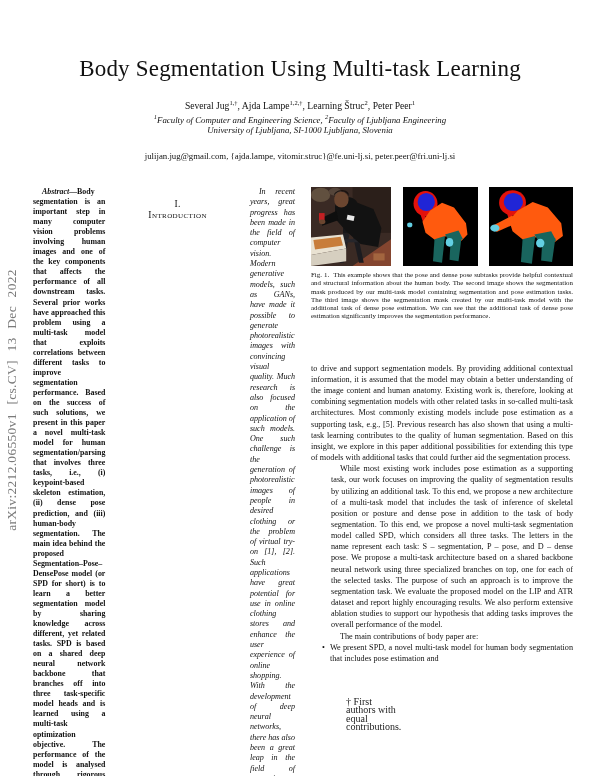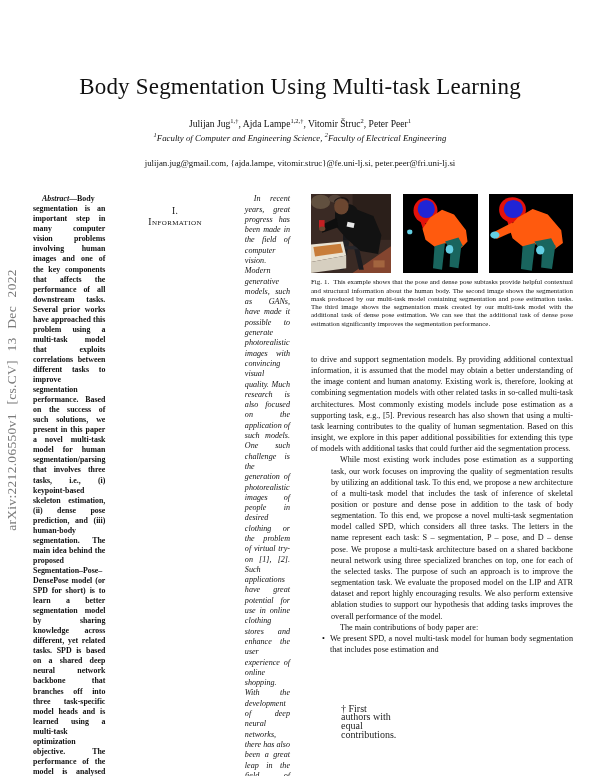--- a/index.html
+++ b/index.html
@@ -6,21 +6,21 @@
   .page{
     width:600px;height:776px;background:#ffffff;position:relative;overflow:hidden;
     font-family:"Liberation Serif", serif;color:#111;margin:0 auto;
   }
   
   .arxiv-banner{
     position:absolute;top:392px;left:-218px;width:460px;text-align:center;
     transform:rotate(-90deg);transform-origin:center;
     font-size:13.5px;color:#7a7a7a;word-spacing:5px;letter-spacing:.3px;
   }
-  .title{padding-top:74px;text-align:center;font-size:23px;font-weight:400;letter-spacing:.2px;}
+  .title{padding-top:56px;text-align:center;font-size:23px;font-weight:400;letter-spacing:.2px;}
   .authors{text-align:center;margin-top:15px;font-size:9.6px;line-height:11.5px;}
   .authors sup,.affil sup{font-size:6.5px;}
   .affil{text-align:center;font-style:italic;font-size:8.8px;line-height:10.8px;}
   .emails{text-align:center;font-size:8.8px;line-height:10.8px;margin-top:15px;}
   .columns{display:flex;gap:16px;padding:0 27px 0 33px;margin-top:25px;height:545px;}
   .col{width:262px;box-sizing:border-box;}
   .col-left{display:flex;flex-direction:row;gap:43px;}
   .abstract,.index-terms{
     font-size:7.9px;font-weight:bold;line-height:10.05px;text-align:justify;text-indent:9px;margin:0;
   }
@@ -34,49 +34,50 @@
   .par-gap{margin-top:11px;}
   .footnote{margin-top:auto;font-size:10px;line-height:8.6px;padding-left:8px;color:#222;}
   
   .figure-row{display:flex;justify-content:space-between;align-items:flex-start;}
   .fig-img{height:79px;display:block;}
   .fig-photo{width:80px;}
   .fig-mask1{width:75px;}
   .fig-mask2{width:84px;}
   .fig-caption{font-size:6.9px;line-height:8.3px;text-align:justify;margin-top:5px;color:#111;}
   .right-par{font-size:8.2px;line-height:11.15px;text-align:justify;margin:0;}
-  .right-first{margin-top:26px;}
+  .right-first{margin-top:42px;}
   .indent{text-indent:9px;margin-left:20px;}
   .bullet-item{display:flex;gap:5px;padding-left:11px;font-size:8.2px;line-height:11.15px;}
   .bullet-glyph{flex:0 0 auto;}
   .bullet-text{text-align:justify;}
 </style>
 </head>
 <body>
 
 <div class="page">
 
   <div class="arxiv-banner">arXiv:2212.06550v1 [cs.CV] 13 Dec 2022</div>
 
   <div class="title">Body Segmentation Using Multi-task Learning</div>
 
   <div class="authors">
-    <span><span>Julijan Jug</span><sup>1,†</sup><span>, </span></span><span><span>Ajda Lampe</span><sup>1,2,†</sup><span>, </span></span><span><span>Vitomir Štruc</span><sup>2</sup><span>, </span></span><span><span>Peter Peer</span><sup>1</sup><span></span></span>
+    <span><span>Several Jug</span><sup>1,†</sup><span>, </span></span><span><span>Ajda Lampe</span><sup>1,2,†</sup><span>, </span></span><span><span>Learning Štruc</span><sup>2</sup><span>, </span></span><span><span>Peter Peer</span><sup>1</sup><span></span></span>
   </div>
 
   <div class="affil">
-    <sup>1</sup><span>Faculty of Computer and Engineering Science, </span><sup>2</sup><span>Faculty of Electrical Engineering</span>
+    <sup>1</sup><span>Faculty of Computer and Engineering Science, </span><sup>2</sup><span>Faculty of Ljubljana Engineering</span>
   </div>
+  <div class="affil">University of Ljubljana, SI-1000 Ljubljana, Slovenia</div>
   <div class="emails">julijan.jug@gmail.com, {ajda.lampe, vitomir.struc}@fe.uni-lj.si, peter.peer@fri.uni-lj.si</div>
 
   <div class="columns">
 
     <div class="col col-left">
       <p class="abstract"><span class="lead-it">Abstract</span><span>—Body segmentation is an important step in many computer vision problems involving human images and one of the key components that affects the performance of all downstream tasks. Several prior works have approached this problem using a multi-task model that exploits correlations between different tasks to improve segmentation performance. Based on the success of such solutions, we present in this paper a novel multi-task model for human segmentation/parsing that involves three tasks, i.e., (i) keypoint-based skeleton estimation, (ii) dense pose prediction, and (iii) human-body segmentation. The main idea behind the proposed Segmentation–Pose–DensePose model (or SPD for short) is to learn a better segmentation model by sharing knowledge across different, yet related tasks. SPD is based on a shared deep neural network backbone that branches off into three task-specific model heads and is learned using a multi-task optimization objective. The performance of the model is analysed through rigorous experiments on the LIP and ATR datasets and in comparison to a recent (state-of-the-art) multi-task body-segmentation model. Comprehensive ablation studies are also presented. Our experimental results show that the proposed multi-task (segmentation) model is highly competitive and that the introduction of additional tasks contributes towards a higher overall segmentation performance.</span></p>
-      <div class="sec-heading">I. Information</div>
+      <div class="sec-heading">I. Introduction</div>
       <p class="body-par">In recent years, great progress has been made in the field of computer vision. Modern generative models, such as GANs, have made it possible to generate photorealistic images with convincing visual quality. Much research is also focused on the application of such models. One such challenge is the generation of photorealistic images of people in desired clothing or the problem of virtual try-on [1], [2]. Such applications have great potential for use in online clothing stores and enhance the user experience of online shopping. With the development of deep neural networks, there has also been a great leap in the field of semantic segmentation [3], [4]. However, there is still much room for improvement in certain areas, such as human body segmentation. Currently, the best segmentation models still do not perform as well as they should for applications such as virtual clothing try-on. Most of the problems with current models are caused by images taken under less than ideal conditions and partially obscured views of the subject.</p>
       <div class="footnote">† First authors with equal contributions.</div>
     </div>
 
     <div class="col">
 
       <div class="figure-row">
 
         <svg class="fig-img fig-photo" viewBox="0 0 100 100" preserveAspectRatio="none">
           <rect width="100" height="100" fill="#3a2a24"></rect>

